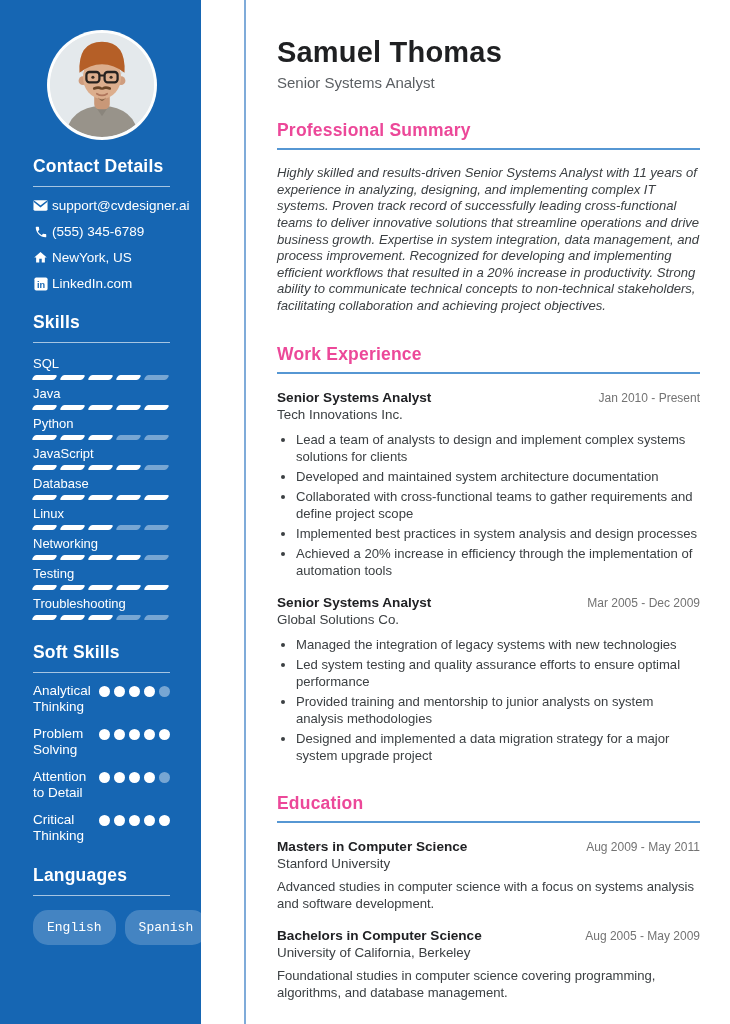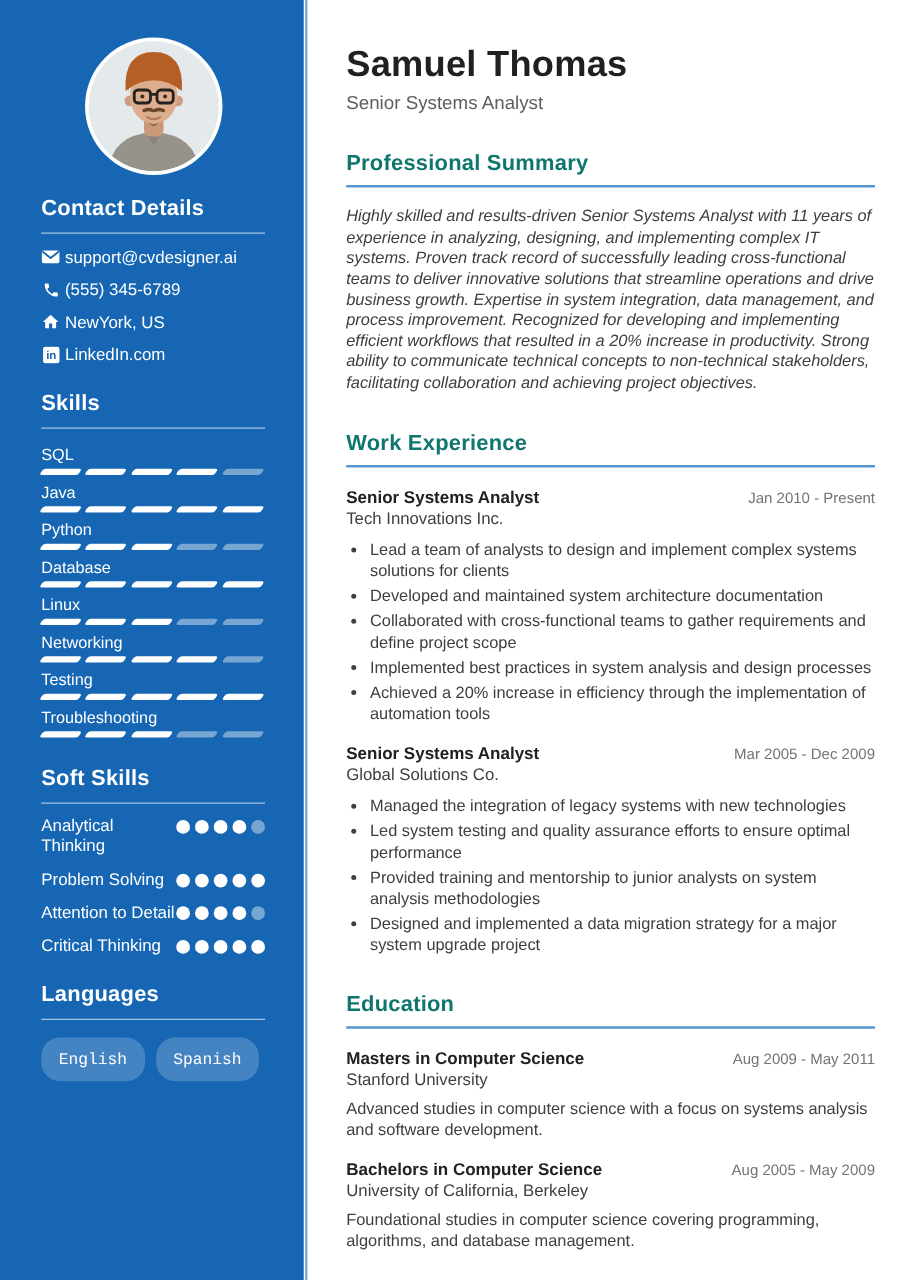--- a/index.html
+++ b/index.html
@@ -1,20 +1,20 @@
 <!DOCTYPE html>
 <html><head>
 <meta charset="utf-8">
 <style>
   html,body{margin:0;padding:0;background:#ffffff;}
   .page{position:relative;width:730px;height:1024px;background:#ffffff;overflow:hidden;
         font-family:"Liberation Sans",sans-serif;-webkit-font-smoothing:antialiased;}
 
   
-  .sidebar{position:absolute;left:0;top:0;width:243px;height:100%;background:#1666b3;
+  .sidebar{position:absolute;left:0;top:0;width:201px;height:100%;background:#1666b3;
            color:#fff;box-sizing:border-box;padding:30px 31px 0 33px;}
   .side-edge{position:absolute;left:244px;top:0;width:2px;height:100%;background:#7fabd9;}
 
   .avatar-wrap{width:104px;height:104px;border-radius:50%;border:3px solid rgba(255,255,255,.92);
                margin:0 auto;overflow:hidden;background:#e4e9ec;}
   .avatar-wrap svg{display:block;width:100%;height:100%;}
 
   .side-title{font-size:17.5px;font-weight:bold;letter-spacing:.2px;margin:0;
               padding-bottom:9px;border-bottom:1px solid rgba(255,255,255,.62);}
   .sec-contact{margin-top:16px;}
@@ -40,21 +40,21 @@
 
   .sec-lang{margin-top:20px;}
   .pill-row{display:flex;gap:9px;margin-top:14px;}
   .pill{background:rgba(255,255,255,.2);border-radius:15px;padding:10px 14px;font-size:13px;font-family:Liberation Mono, monospace;}
 
   
   .main{position:absolute;left:277px;top:0;width:423px;color:#3c4043;}
   .name{font-size:29px;font-weight:bold;color:#1f2022;margin:36px 0 0;letter-spacing:.2px;}
   .subtitle{font-size:15px;color:#5b5f63;margin-top:5px;}
   .section{margin-top:29px;}
-  .sec-head{font-size:17.5px;font-weight:bold;color:#0f766e;letter-spacing:.2px;margin:0;
+  .sec-head{font-size:17.5px;font-weight:bold;color:#ec4899;letter-spacing:.2px;margin:0;
             padding-bottom:7px;border-bottom:2px solid #5697d3;}
   .summary-text{margin-top:15px;font-size:13.1px;line-height:1.27;color:#3c4043;font-style:italic;}
 
   .job{margin-top:16px;}
   .row-head{display:flex;justify-content:space-between;align-items:baseline;}
   .item-title{font-size:13.6px;font-weight:bold;color:#202124;}
   .item-date{font-size:12px;color:#737373;white-space:nowrap;}
   .item-sub{font-size:13.4px;color:#3c4043;margin-top:2px;}
   ul.bullets{margin:9px 0 0;padding-left:19px;}
   ul.bullets li{font-size:13.1px;line-height:1.3;margin-bottom:3px;}
@@ -164,20 +164,30 @@
           <div class="skill-name">Python</div>
           <div class="bar">
               <span class="seg on"></span>
               <span class="seg on"></span>
               <span class="seg on"></span>
               <span class="seg"></span>
               <span class="seg"></span>
             </div>
         </div>
         <div class="skill">
+          <div class="skill-name">JavaScript</div>
+          <div class="bar">
+              <span class="seg on"></span>
+              <span class="seg on"></span>
+              <span class="seg on"></span>
+              <span class="seg on"></span>
+              <span class="seg"></span>
+            </div>
+        </div>
+        <div class="skill">
           <div class="skill-name">Database</div>
           <div class="bar">
               <span class="seg on"></span>
               <span class="seg on"></span>
               <span class="seg on"></span>
               <span class="seg on"></span>
               <span class="seg on"></span>
             </div>
         </div>
         <div class="skill">

